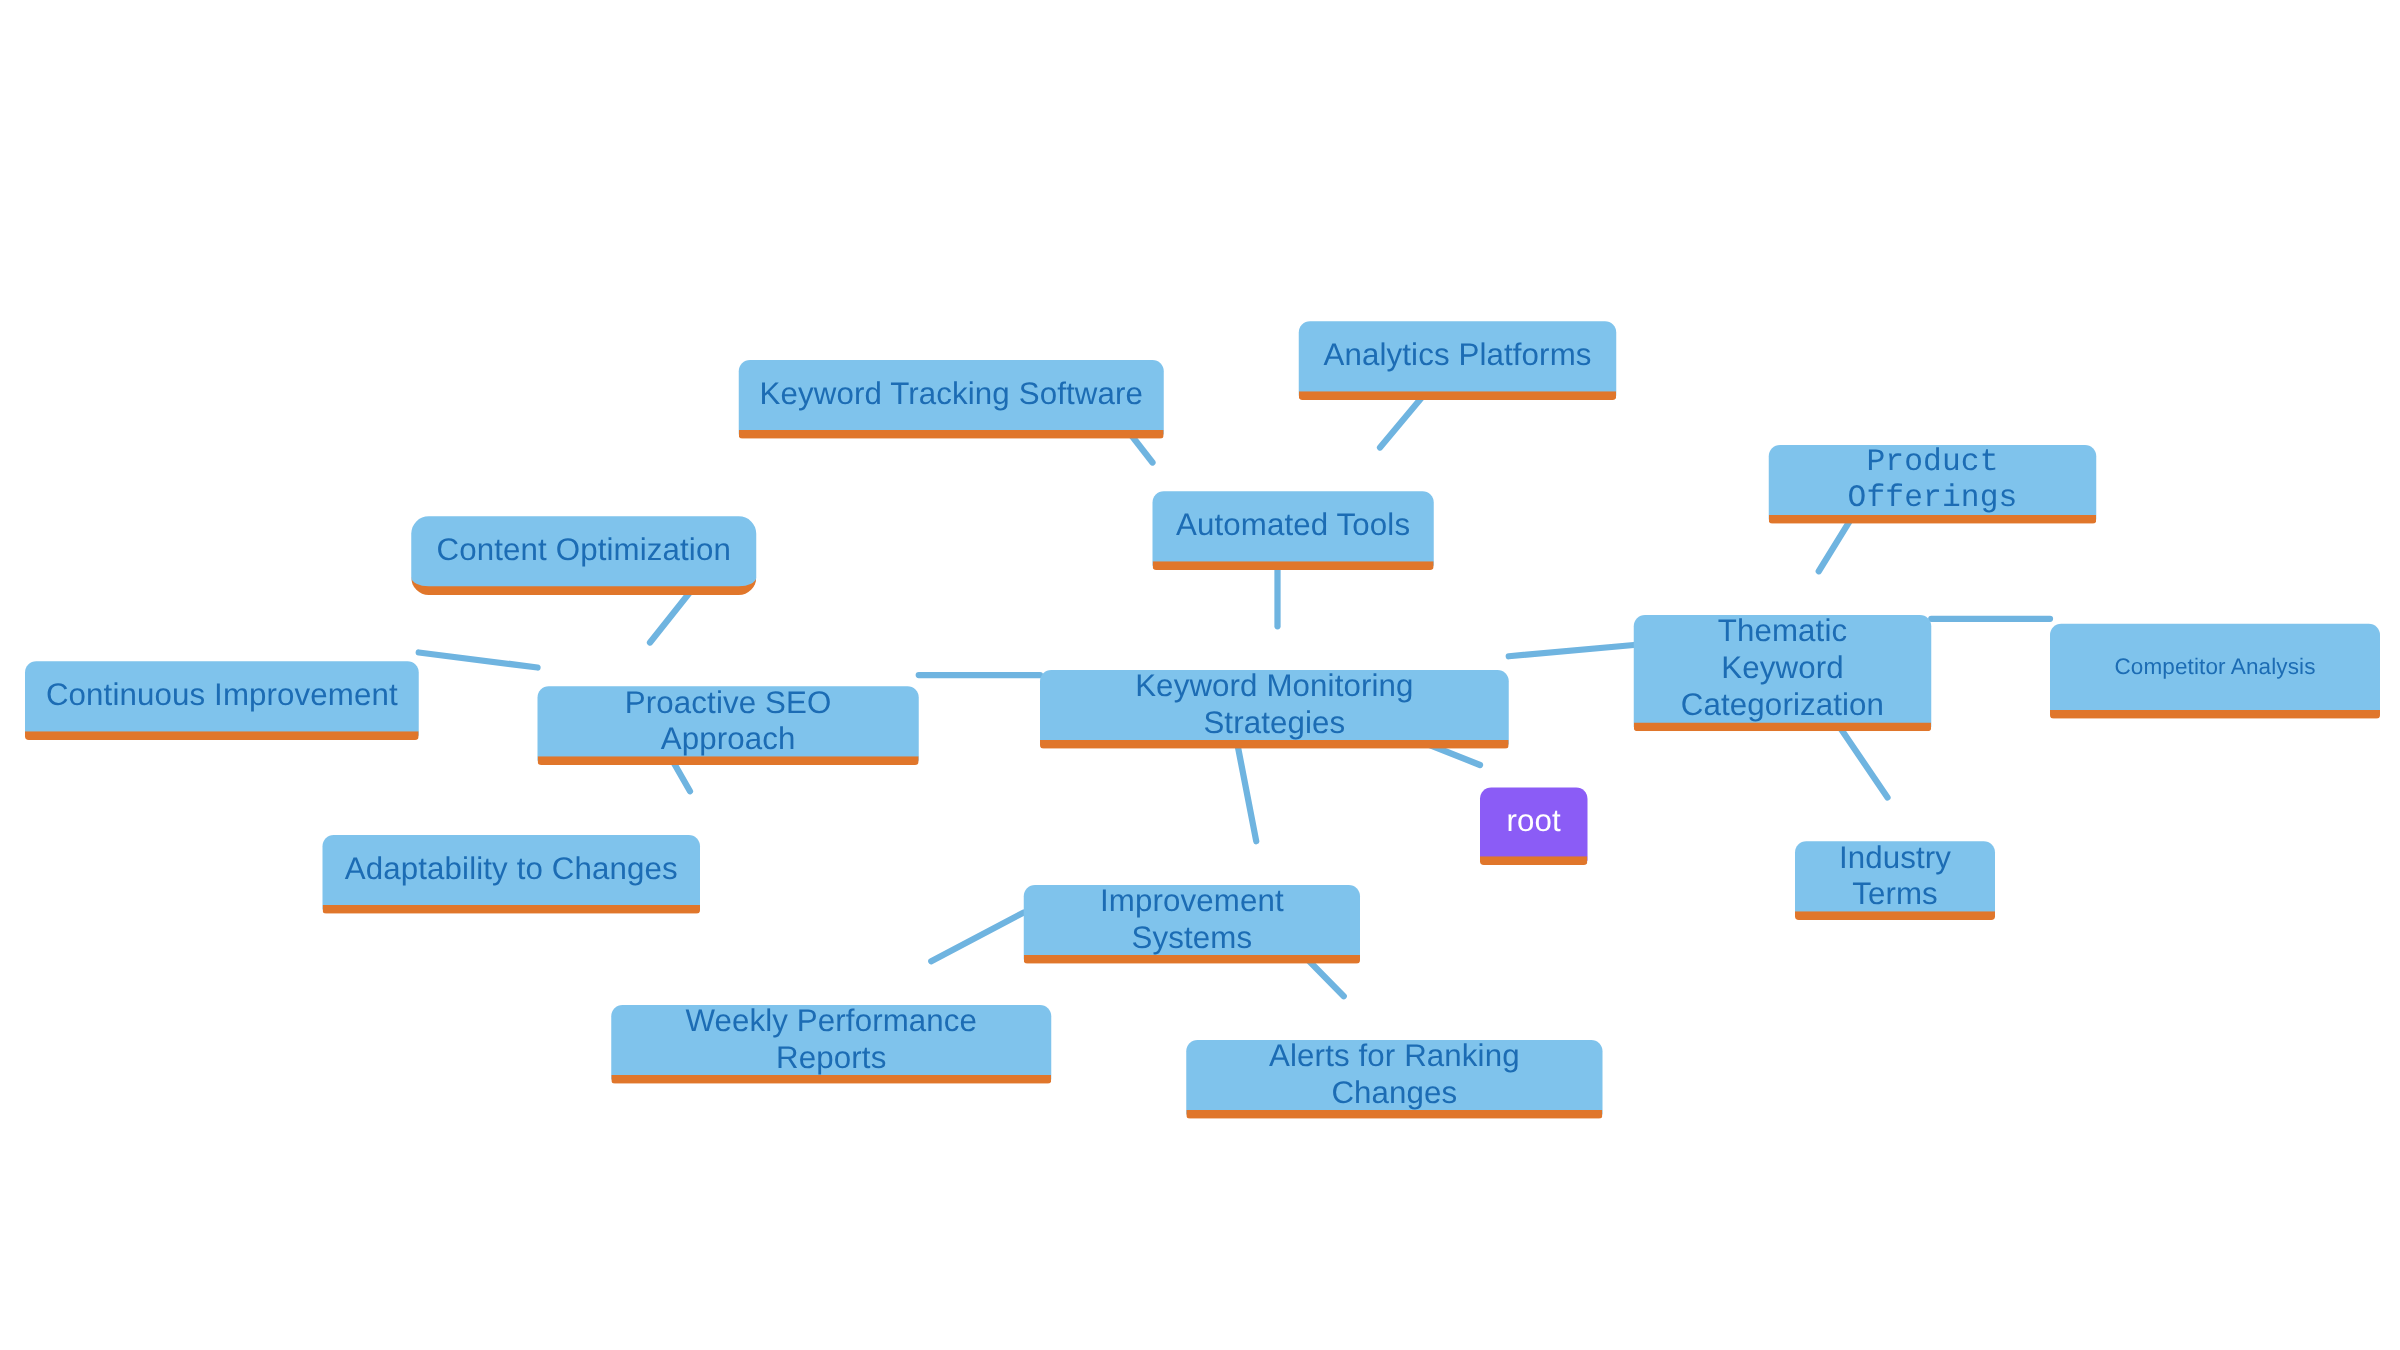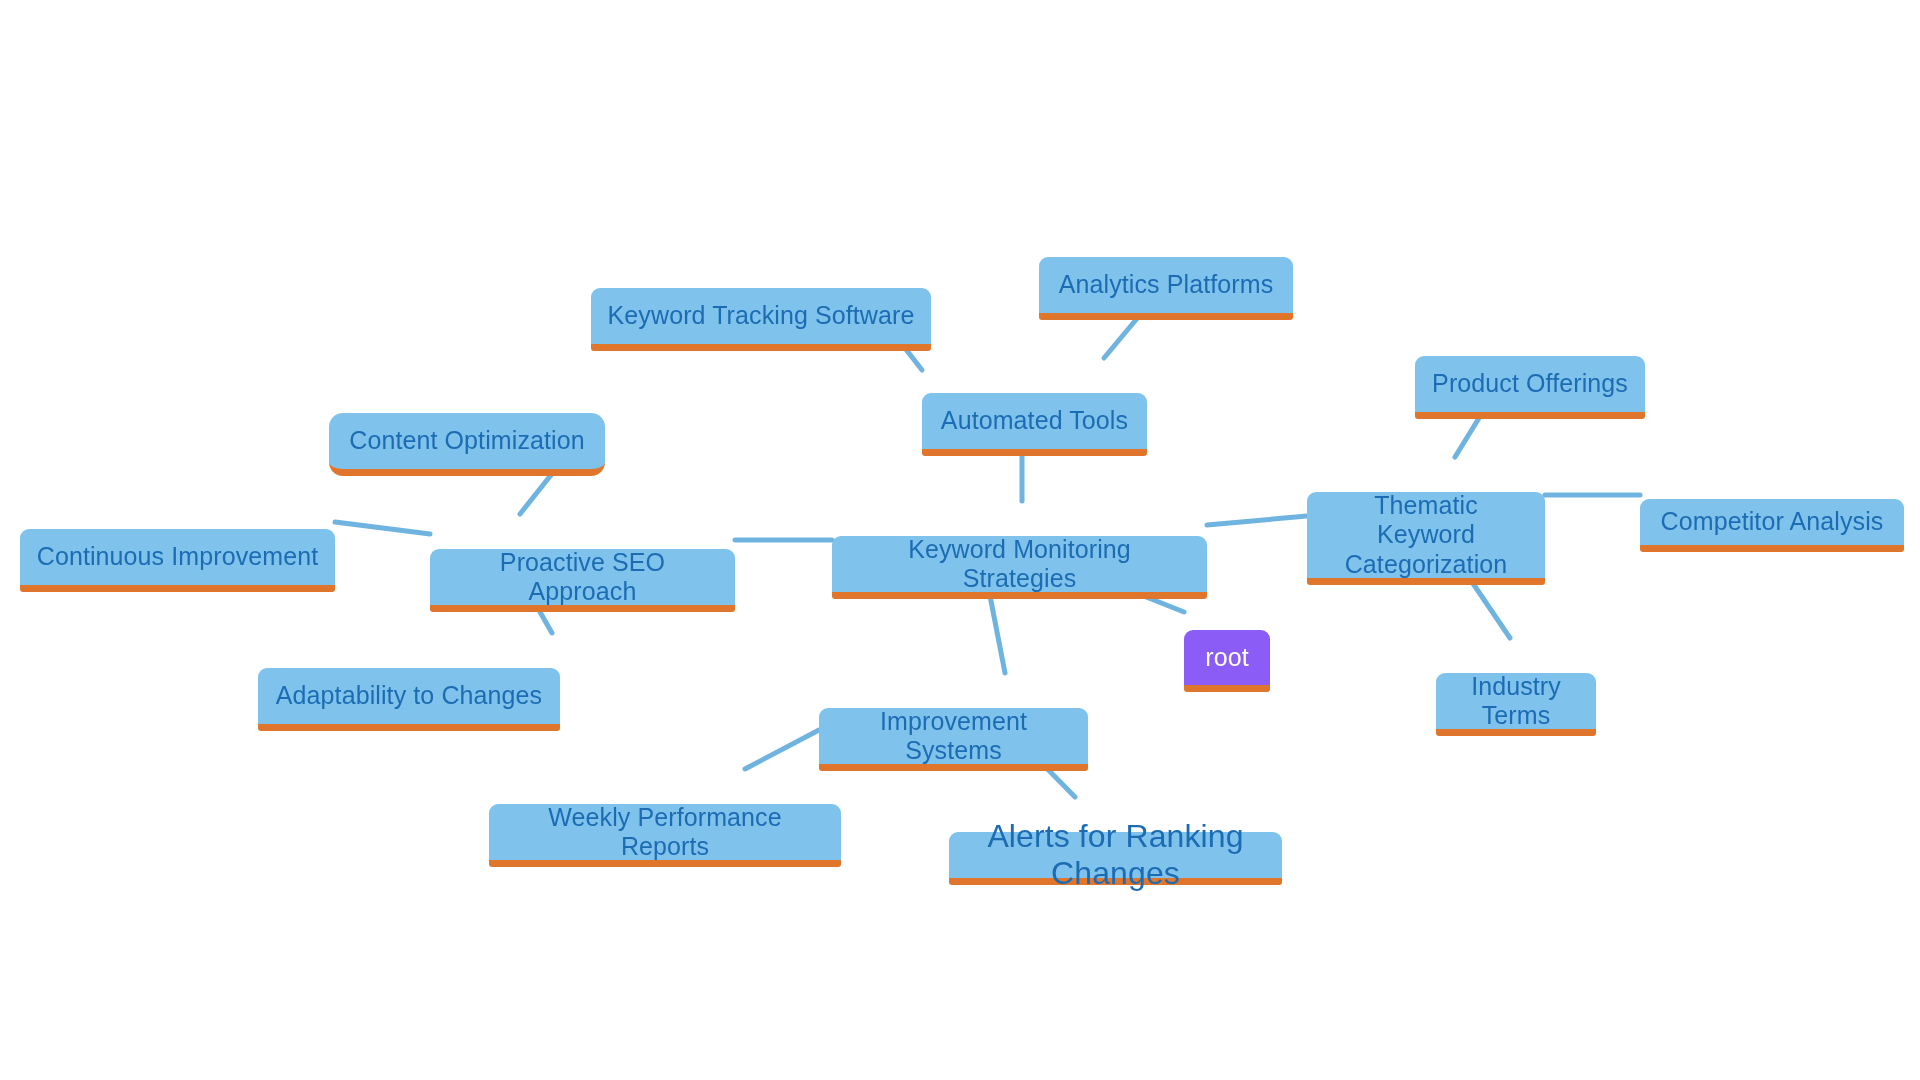--- a/index.html
+++ b/index.html
@@ -75,20 +75,20 @@
       <div class="node" style="left: 832px; top: 501px; width: 375px; height: 63px; font-size: 25px;">Keyword Monitoring Strategies</div>
       <div class="node" style="left: 922px; top: 358px; width: 225px; height: 63px; font-size: 25px;">Automated Tools</div>
       <div class="node" style="left: 591px; top: 253px; width: 340px; height: 63px; font-size: 25px;">Keyword Tracking Software</div>
       <div class="node" style="left: 1039px; top: 222px; width: 254px; height: 63px; font-size: 25px;">Analytics Platforms</div>
       <div class="node" style="left: 430px; top: 514px; width: 305px; height: 63px; font-size: 25px;">Proactive SEO Approach</div>
       <div class="node" style="left: 329px; top: 378px; width: 276px; height: 63px; font-size: 25px; border-radius: 14px;">Content Optimization</div>
       <div class="node" style="left: 20px; top: 494px; width: 315px; height: 63px; font-size: 25px;">Continuous Improvement</div>
       <div class="node" style="left: 258px; top: 633px; width: 302px; height: 63px; font-size: 25px;">Adaptability to Changes</div>
       <div class="node" style="left: 819px; top: 673px; width: 269px; height: 63px; font-size: 25px;">Improvement Systems</div>
       <div class="node" style="left: 489px; top: 769px; width: 352px; height: 63px; font-size: 25px;">Weekly Performance Reports</div>
-      <div class="node" style="left: 949px; top: 797px; width: 333px; height: 53px; font-size: 32px;">Alerts for Ranking Changes</div>
+      <div class="node" style="left: 949px; top: 797px; width: 333px; height: 63px; font-size: 25px;">Alerts for Ranking Changes</div>
       <div class="node" style="left: 1307px; top: 457px; width: 238px; height: 93px; font-size: 25px;">Thematic Keyword
 Categorization</div>
-      <div class="node" style="left: 1415px; top: 321px; width: 230px; height: 63px; font-size: 25px;">Product Offerings</div>
-      <div class="node" style="left: 1640px; top: 464px; width: 264px; height: 53px; font-size: 25px; text-align: right;">Competitor Analysis</div>
+      <div class="node" style="left: 1415px; top: 321px; width: 262px; height: 63px; font-size: 25px; font-family: Liberation Mono, monospace;">Product Offerings</div>
+      <div class="node" style="left: 1640px; top: 464px; width: 264px; height: 76px; font-size: 18px; text-align: right;">Competitor Analysis</div>
       <div class="node" style="left: 1436px; top: 638px; width: 160px; height: 63px; font-size: 25px;">Industry Terms</div>
     </div>
 </div>
 
 </body></html>

